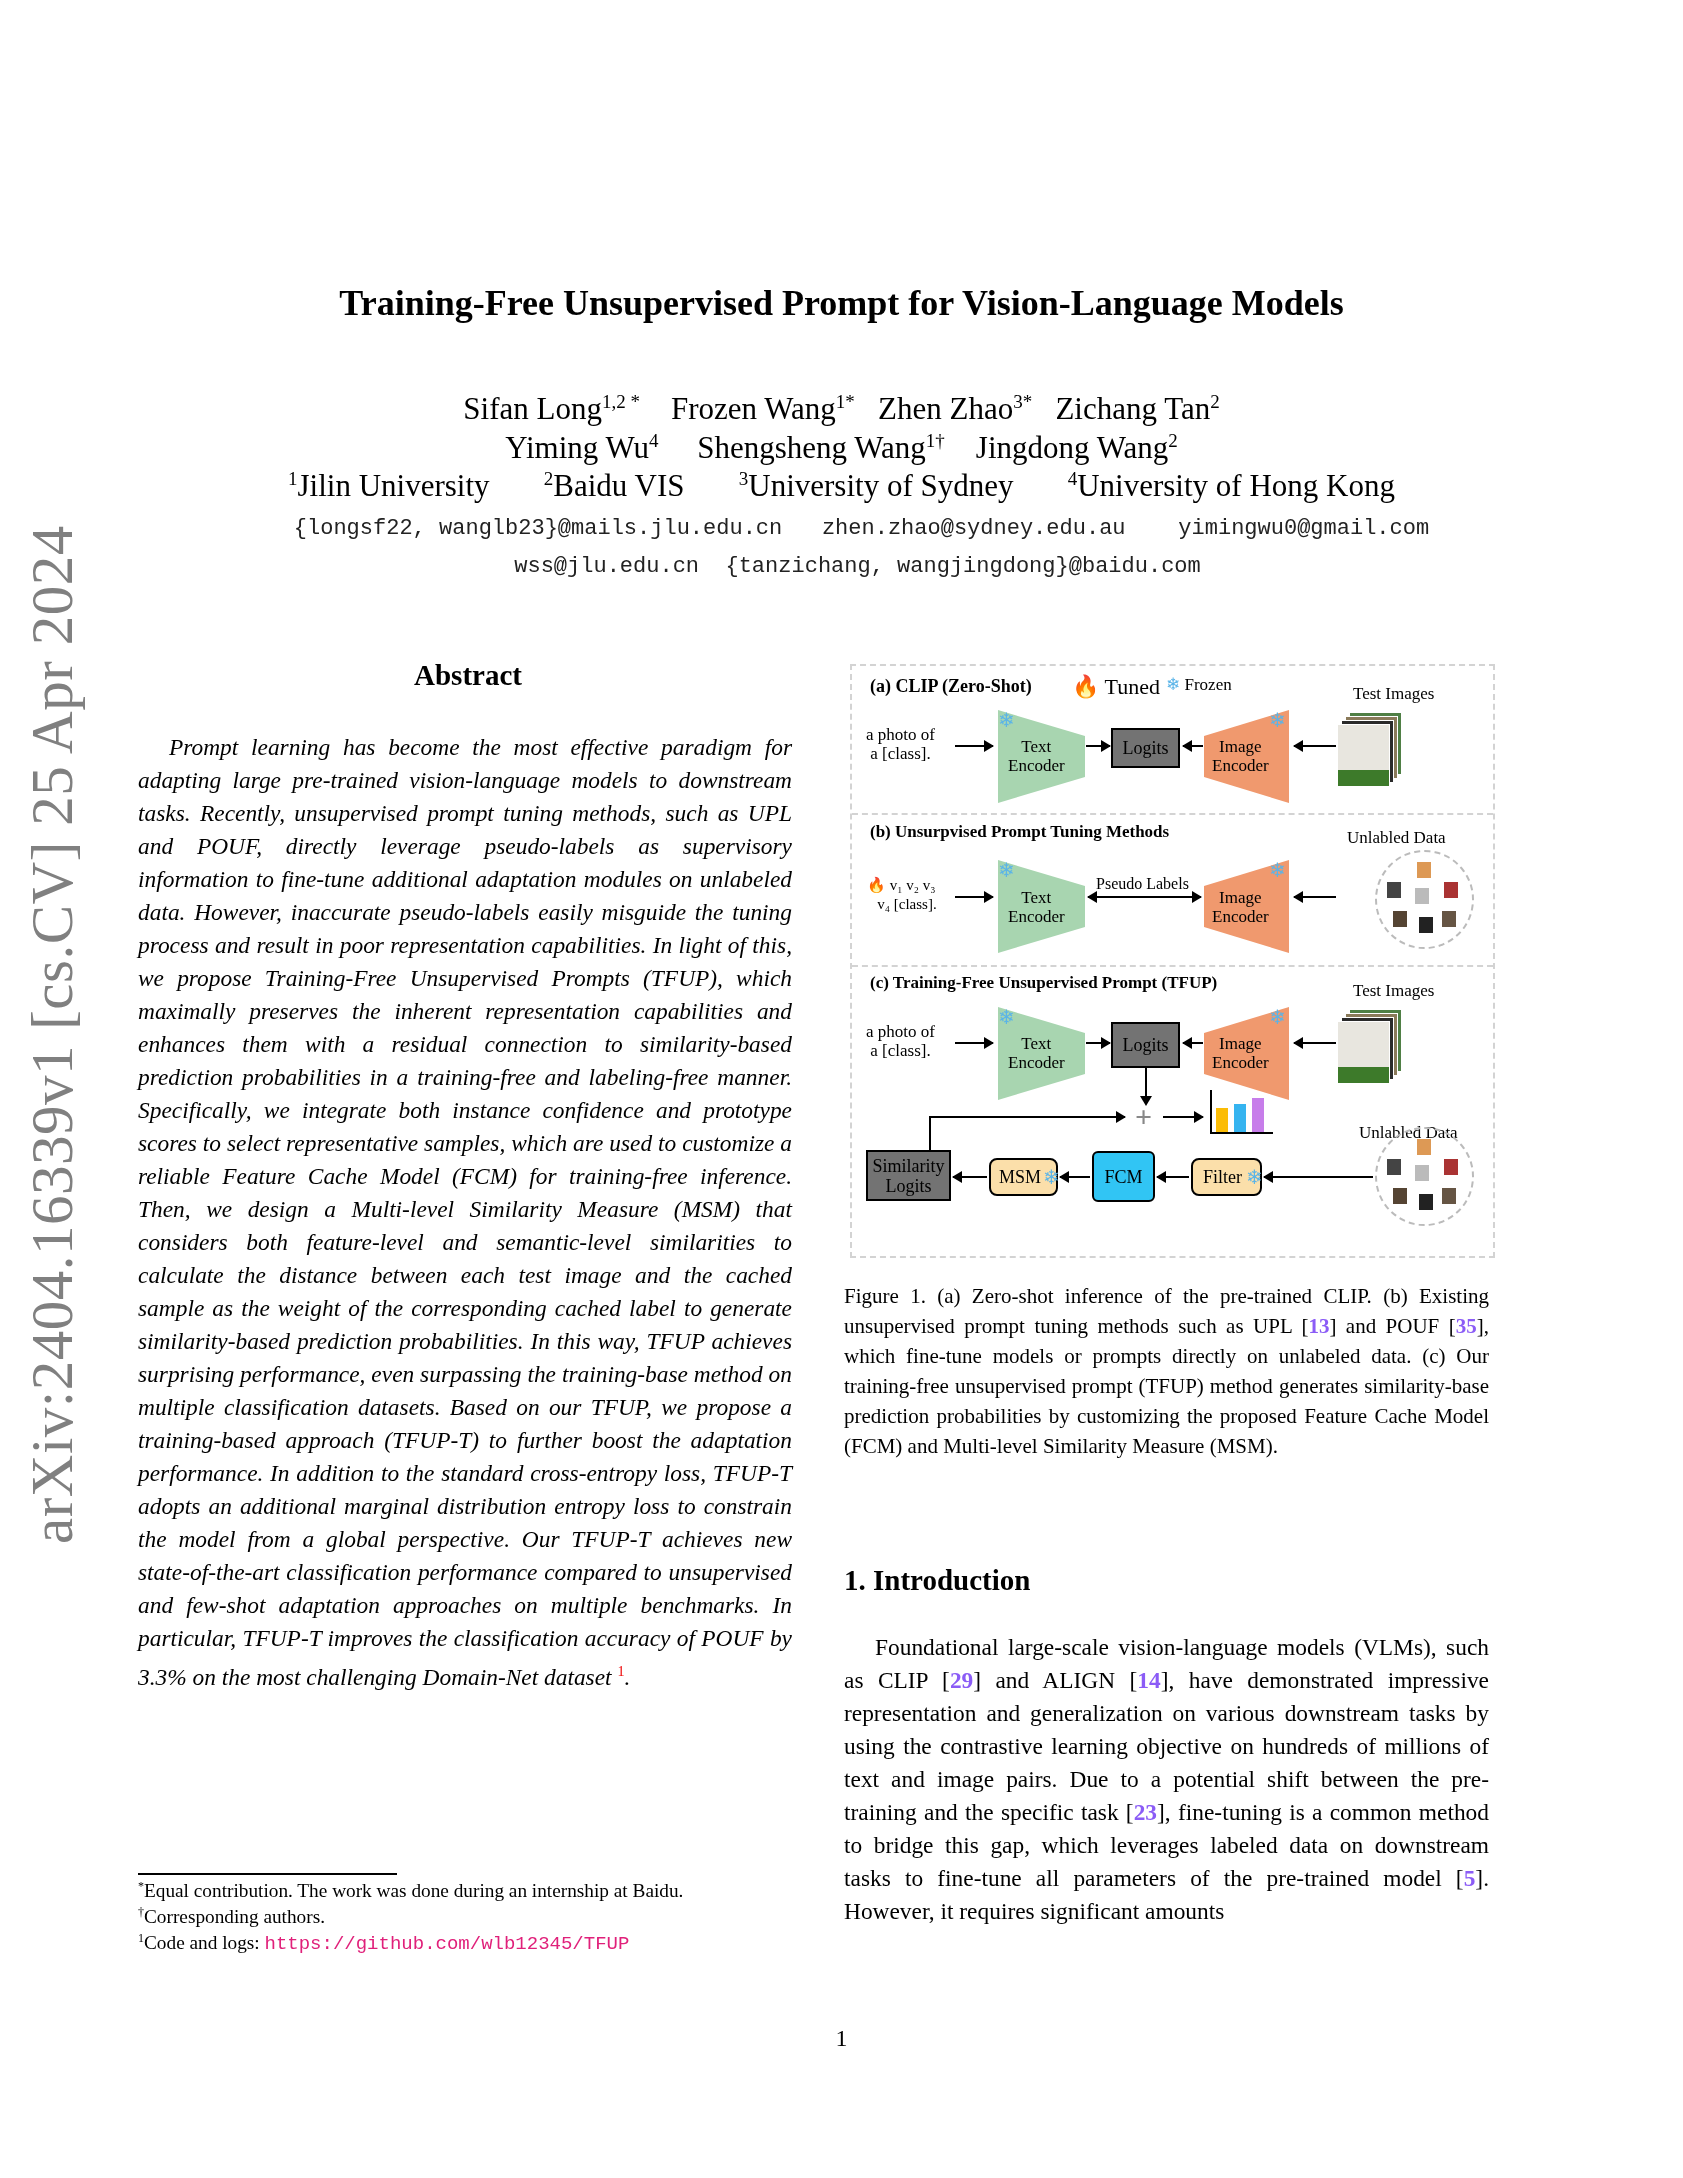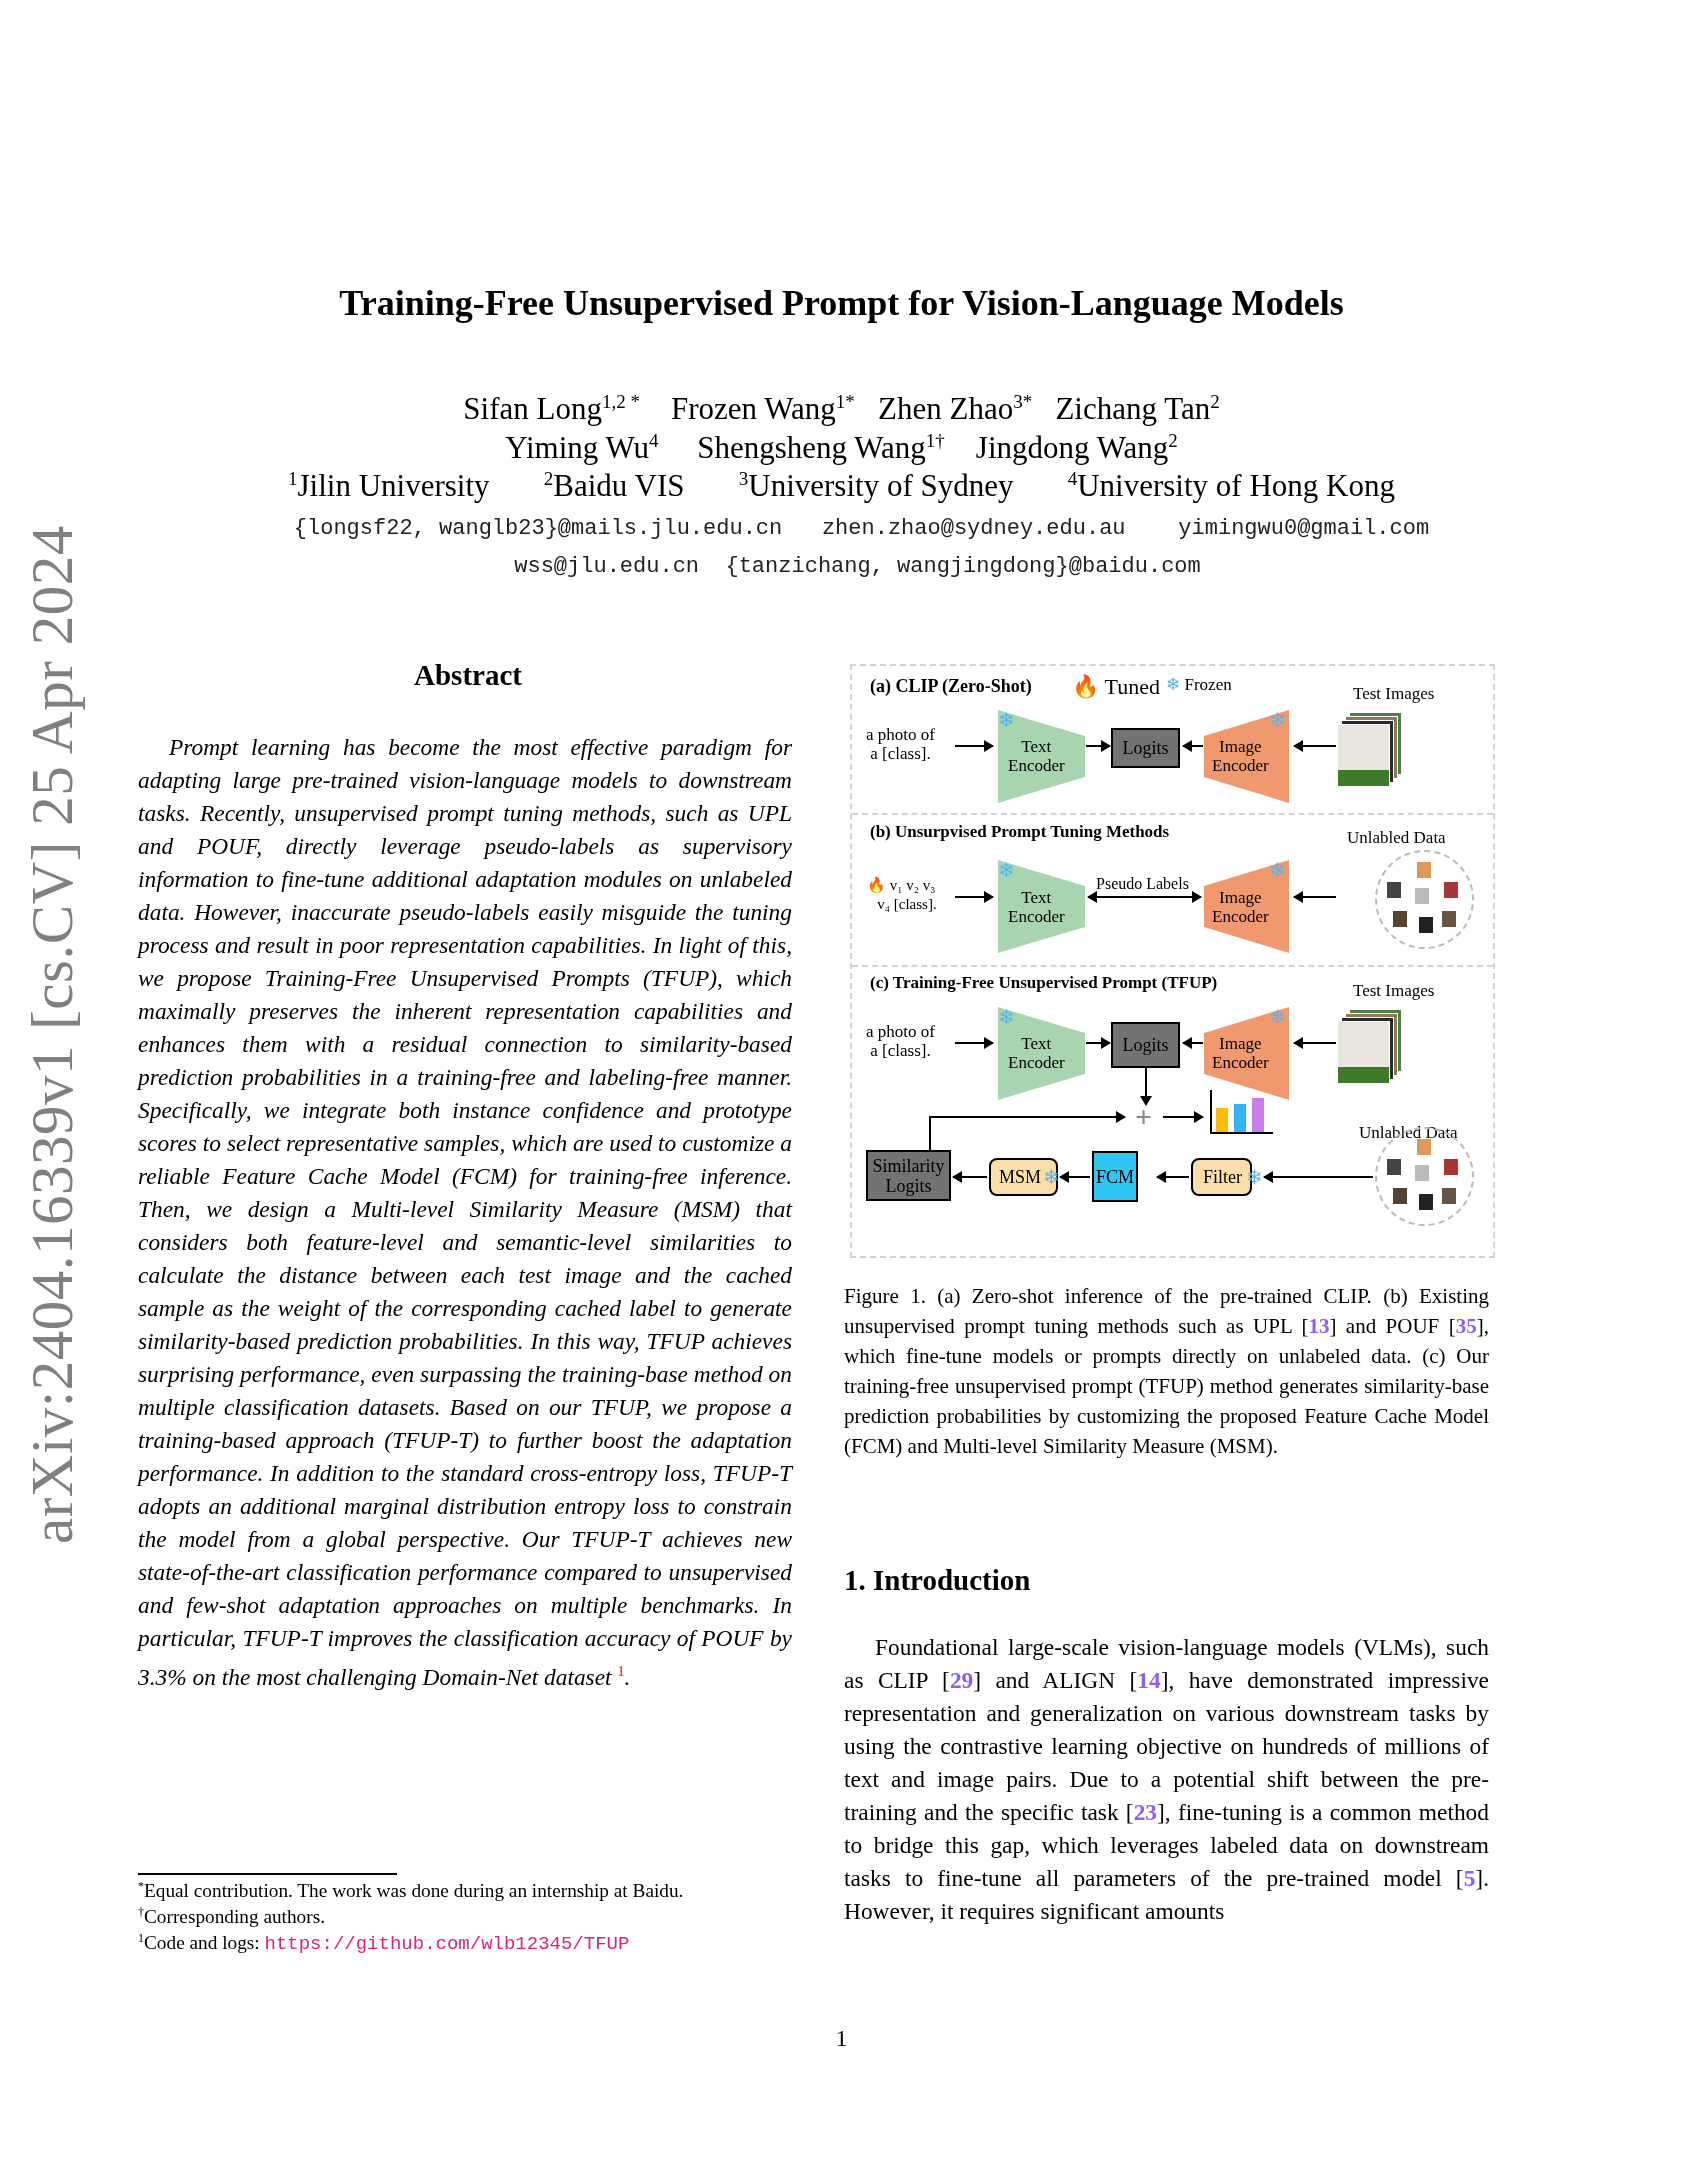--- a/index.html
+++ b/index.html
@@ -170,23 +170,23 @@
   <div class="vline" style="left:77px; top:450px; height:34px;"></div>
   <div class="arrow r" style="left:77px; top:450px; width:196px;"></div>
   <div class="box logits" style="left:14px; top:484px; width:85px; height:51px; white-space:pre;">Similarity
 Logits</div>
   <div class="arrow l" style="left:101px; top:510px; width:34px;"></div>
   <div class="box rounded" style="left:137px; top:492px; width:69px; height:38px; justify-content:flex-start; padding-left:8px;">
       <span>MSM</span>
       <span class="snow" style="position:static; margin-left:2px;">❄</span>
     </div>
   <div class="arrow l" style="left:208px; top:510px; width:30px;"></div>
-  <div class="box fcm" style="left:240px; top:485px; width:46px; height:51px;">FCM</div>
+  <div class="box fcm" style="left:240px; top:485px; width:63px; height:51px;border-radius:6px;">FCM</div>
   <div class="arrow l" style="left:305px; top:510px; width:32px;"></div>
-  <div class="box rounded" style="left:339px; top:492px; width:61px; height:38px; justify-content:flex-start; padding-left:10px;">
+  <div class="box rounded" style="left:339px; top:492px; width:71px; height:38px; justify-content:flex-start; padding-left:10px;">
       <span>Filter</span>
       <span class="snow" style="position:static; margin-left:4px;">❄</span>
     </div>
   <div class="arrow l" style="left:412px; top:510px; width:109px;"></div>
   <div class="circle" style="left:523px; top:461px;">
     <div class="thumb" style="left:40px; top:10px; background:#d95;"></div>
     <div class="thumb" style="left:10px; top:30px; background:#444;"></div>
     <div class="thumb" style="left:38px; top:36px; background:#bbb;"></div>
     <div class="thumb" style="left:67px; top:30px; background:#a33;"></div>
     <div class="thumb" style="left:16px; top:59px; background:#543;"></div>

